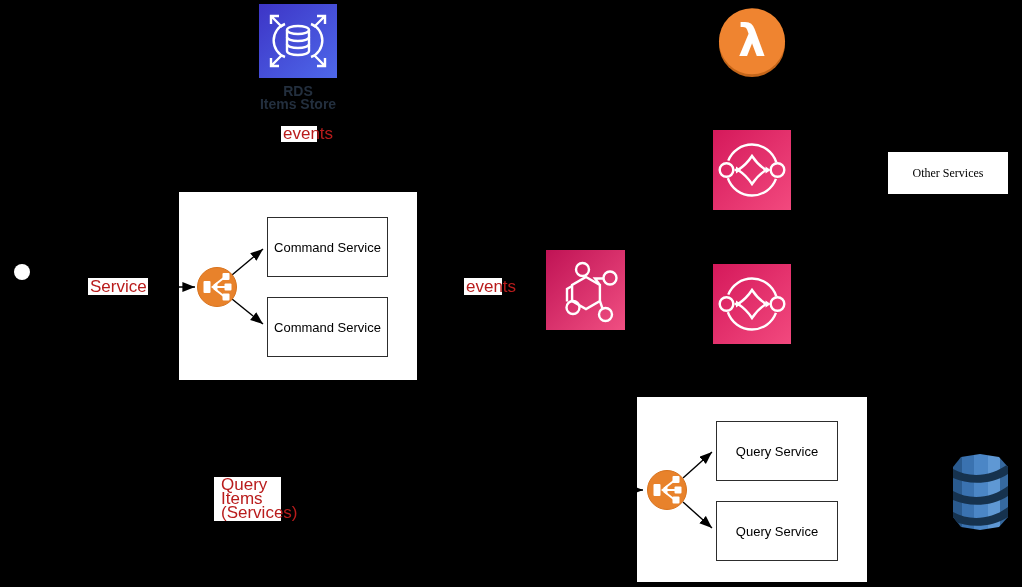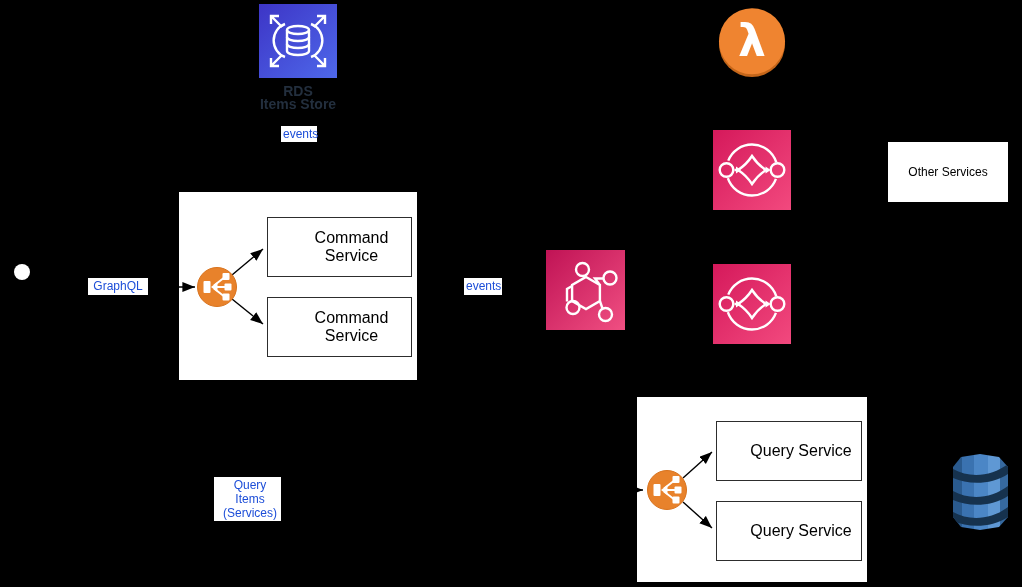--- a/index.html
+++ b/index.html
@@ -5,28 +5,28 @@
   html,body{margin:0;padding:0;background:#000;}
   .canvas{
     position:relative;width:1022px;height:587px;background:#000;
     font-family:"Liberation Sans",sans-serif;overflow:hidden;
   }
   .node{position:absolute;}
   .container-box{position:absolute;background:#ffffff;z-index:1;}
   .arrow-layer{position:absolute;left:0;top:0;z-index:2;pointer-events:none;}
   .fg{z-index:3;}
   .chip{
-    position:absolute;z-index:3;background:#ffffff;color:#1d4ed8;
-    font-size:12px;line-height:15px;text-align:center;padding:1px 2px;white-space:nowrap;
+    position:absolute;z-index:3;background:#ffffff;color:#b91c1c;
+    font-size:17px;line-height:15px;padding:1px 2px;white-space:nowrap;
   }
   .chip.multiline{white-space:normal;line-height:14px;}
   .service-box{
     position:absolute;z-index:3;background:#ffffff;border:1px solid #2d2d2d;
     display:flex;align-items:center;justify-content:center;
-    font-size:16px;color:#000;text-align:center;padding-left:24px;
+    font-size:13px;color:#000;text-align:center;
   }
   .plain-box{
     position:absolute;z-index:3;background:#ffffff;
     display:flex;align-items:center;justify-content:center;
     font-size:12px;color:#000;text-align:center;
   }
   .icon-caption{
     position:absolute;z-index:3;color:#232F3E;font-size:14px;line-height:13px;
     text-align:center;font-weight:bold;
   }
@@ -106,21 +106,21 @@
       <circle cx="39" cy="40" r="25.5" stroke-dasharray="0 9 62.3 17.8 62.3 9"></circle>
       <circle cx="13.5" cy="40" r="6.8"></circle>
       <circle cx="64.5" cy="40" r="6.8"></circle>
       <path d="M39,26 Q44.5,34.5 53,40 Q44.5,45.5 39,54 Q33.5,45.5 25,40 Q33.5,34.5 39,26 Z"></path>
       <path d="M21.5,40 L23.5,40 M52.5,40 L53.5,40"></path>
     </g>
     <path d="M23,36.6 L28.2,40 L23,43.4 Z" fill="#fff"></path>
     <path d="M52.5,36.6 L57.7,40 L52.5,43.4 Z" fill="#fff"></path>
   </svg>
 
-  <div class="plain-box" style="left:888px;top:142px;width:120px;height:60px;">
+  <div class="plain-box" style="left:888px;top:152px;width:120px;height:42px;font-family:Liberation Serif, serif;">
     <span>Other Services</span>
   </div>
 
   <svg class="node fg" style="left:546px;top:250px;" width="79" height="80" viewBox="0 0 79 80">
     <defs>
       <linearGradient id="gPink2" x1="0" y1="0" x2="1" y2="1">
         <stop offset="0" stop-color="#C01355"></stop>
           <stop offset="1" stop-color="#F04F82"></stop>
       </linearGradient>
     </defs>
@@ -143,21 +143,21 @@
       <circle cx="39" cy="40" r="25.5" stroke-dasharray="0 9 62.3 17.8 62.3 9"></circle>
       <circle cx="13.5" cy="40" r="6.8"></circle>
       <circle cx="64.5" cy="40" r="6.8"></circle>
       <path d="M39,26 Q44.5,34.5 53,40 Q44.5,45.5 39,54 Q33.5,45.5 25,40 Q33.5,34.5 39,26 Z"></path>
       <path d="M21.5,40 L23.5,40 M52.5,40 L53.5,40"></path>
     </g>
     <path d="M23,36.6 L28.2,40 L23,43.4 Z" fill="#fff"></path>
     <path d="M52.5,36.6 L57.7,40 L52.5,43.4 Z" fill="#fff"></path>
   </svg>
 
-  <div class="chip" style="left:88px;top:278px;width:56px;">GraphQL</div>
+  <div class="chip" style="left:88px;top:278px;width:56px;">Service</div>
   <div class="chip" style="left:464px;top:278px;width:34px;">events</div>
   <div class="chip multiline" style="left:214px;top:477px;width:58px;padding-left:7px;">
     <div>Query Items</div>
     <div>(Services)</div>
   </div>
 
   <div class="service-box" style="left:267px;top:217px;width:119px;height:58px;">
     <span>Command Service</span>
   </div>
   <div class="service-box" style="left:267px;top:297px;width:119px;height:58px;">

